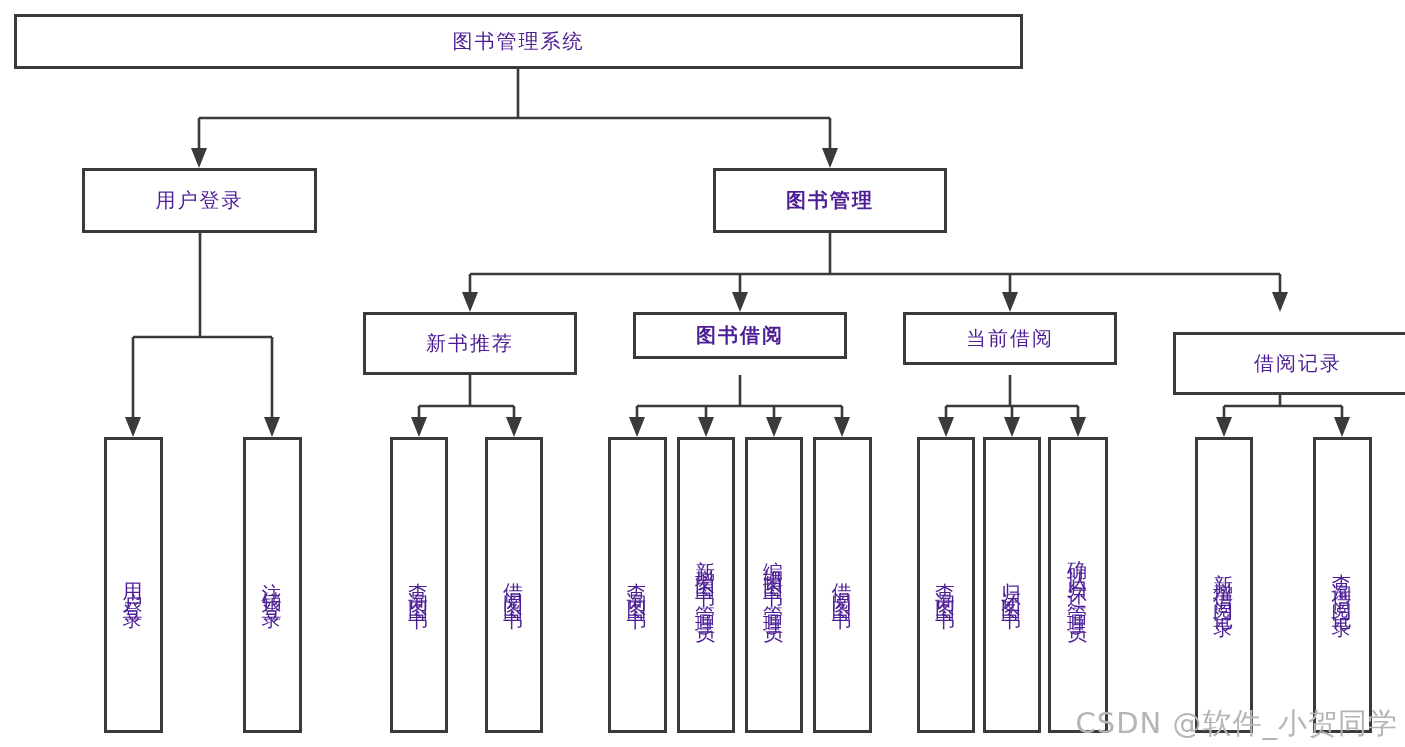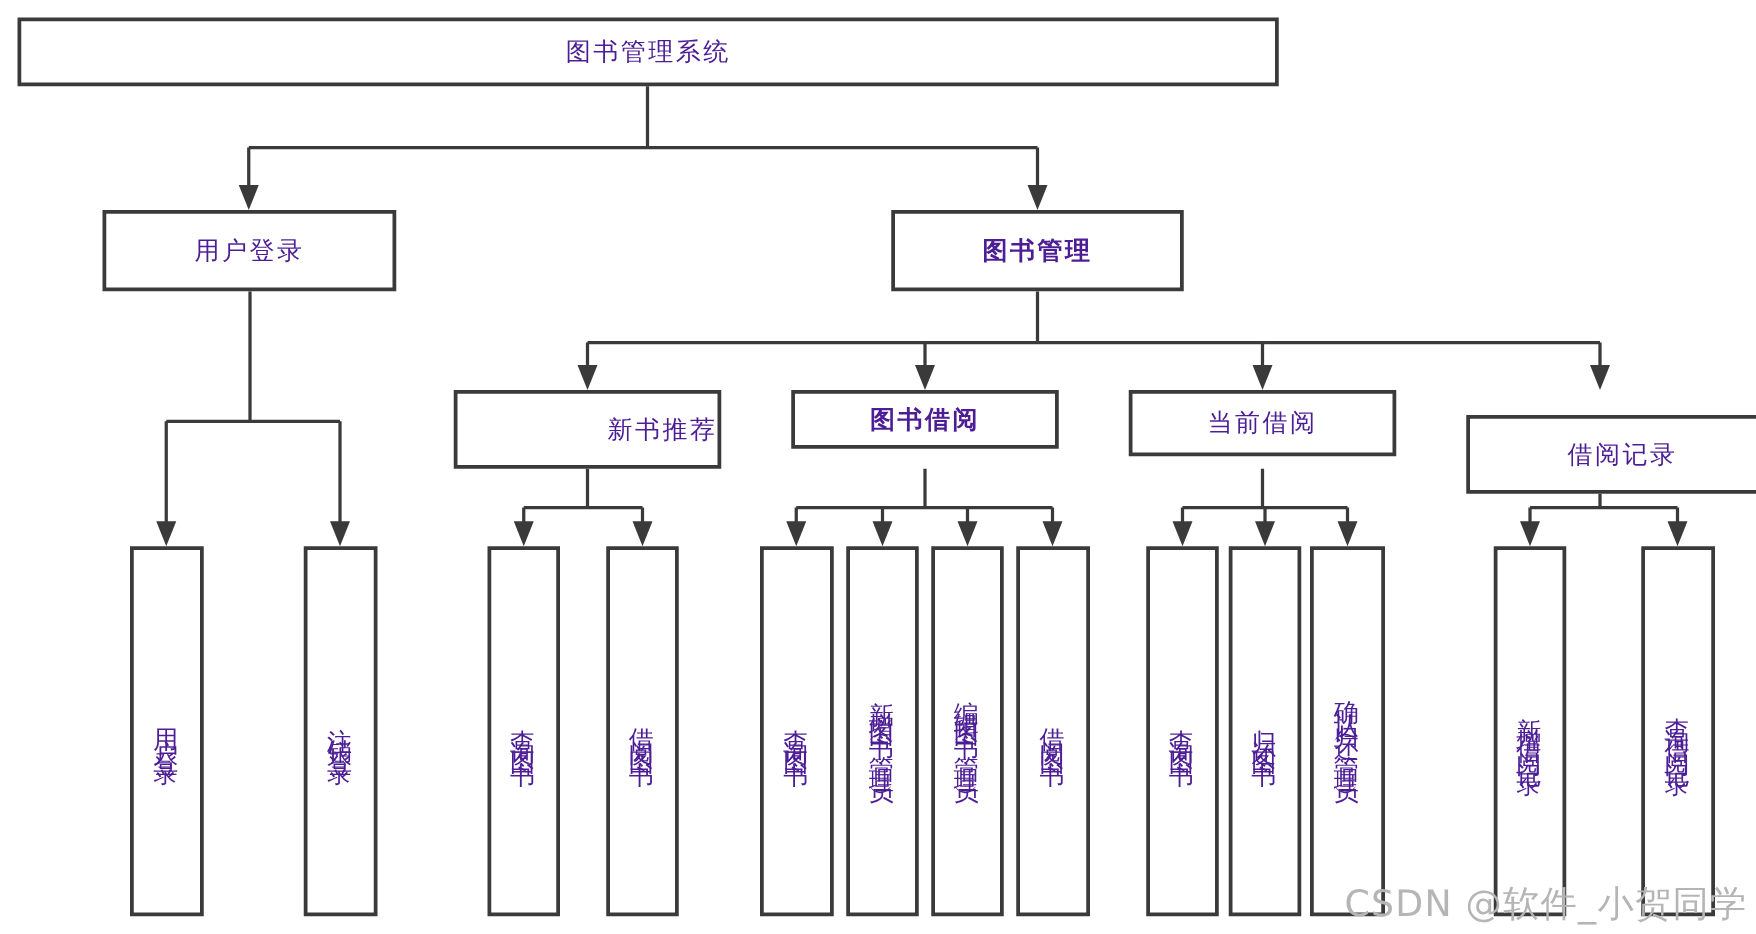--- a/index.html
+++ b/index.html
@@ -102,21 +102,21 @@
     <span>图书管理系统</span>
   </div>
 
   <div class="node hnode" style="left:82px;top:168px;width:235px;height:65px;">
     <span>用户登录</span>
   </div>
   <div class="node hnode" style="left:713px;top:168px;width:234px;height:65px;font-weight:bold;">
     <span>图书管理</span>
   </div>
 
-  <div class="node hnode" style="left:363px;top:312px;width:214px;height:63px;justify-content:flex-end;">
+  <div class="node hnode" style="left:363px;top:312px;width:214px;height:63px;">
     <span>新书推荐</span>
   </div>
   <div class="node hnode" style="left:633px;top:312px;width:214px;height:47px;font-weight:bold;">
     <span>图书借阅</span>
   </div>
   <div class="node hnode" style="left:903px;top:312px;width:214px;height:53px;">
     <span>当前借阅</span>
   </div>
   <div class="node hnode" style="left:1173px;top:332px;width:250px;height:63px;">
     <span>借阅记录</span>

